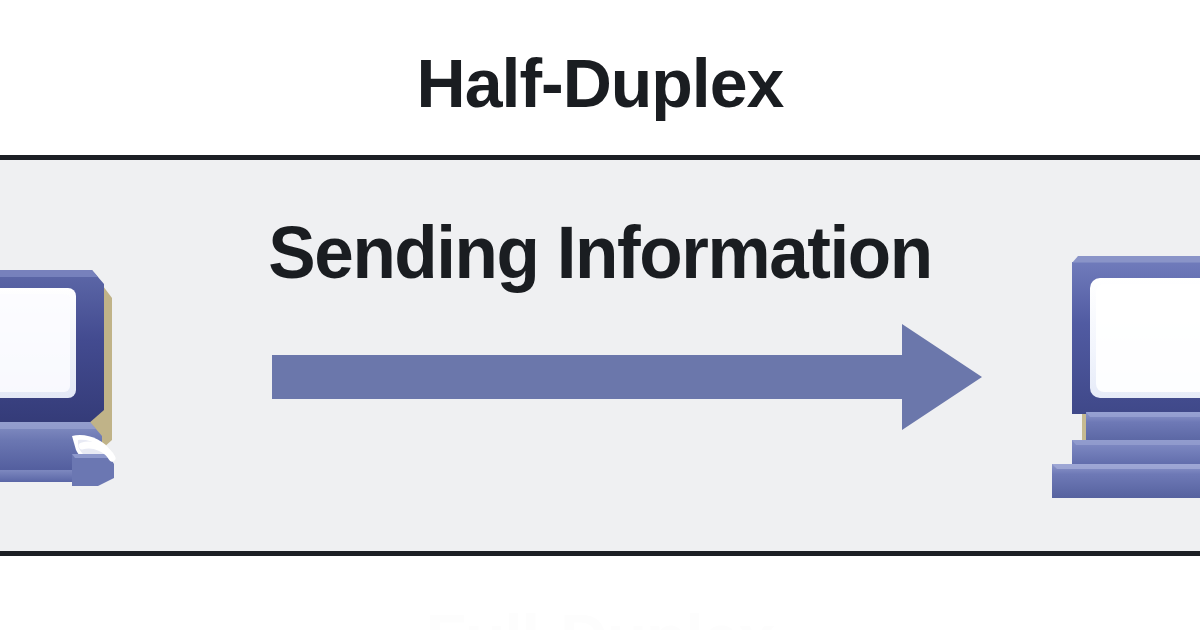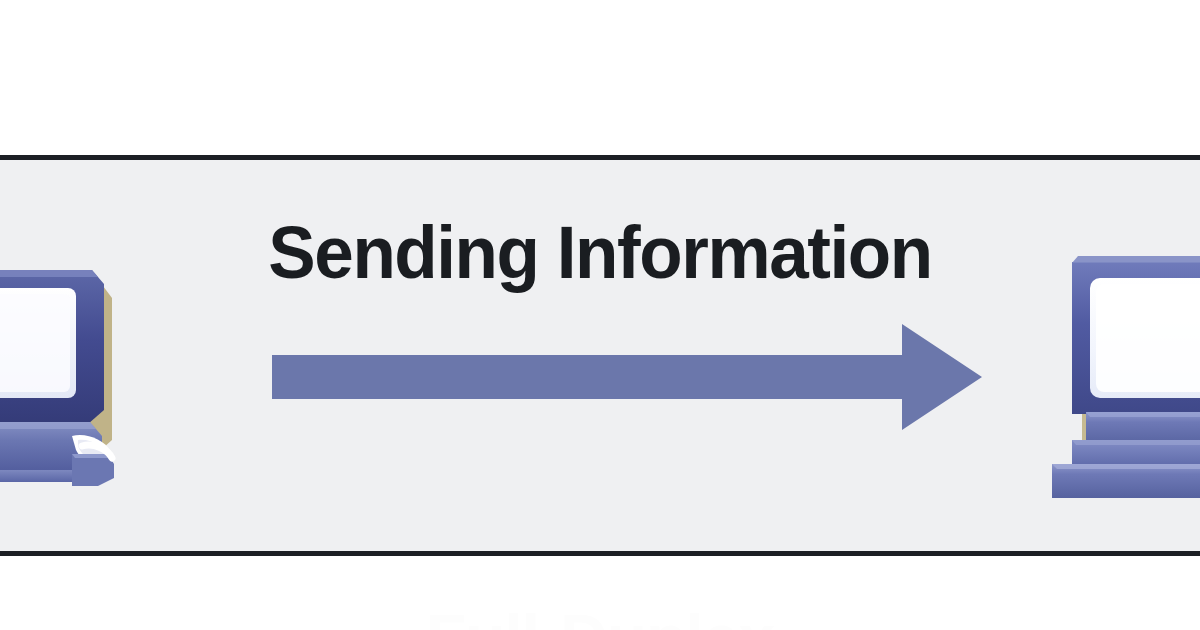--- a/index.html
+++ b/index.html
@@ -105,20 +105,21 @@
     white-space: nowrap;
     overflow: hidden;
     height: 28px;
   }
 </style>
 </head>
 <body>
 
 <div id="canvas">
 
+  <div class="diagram-title">Half-Duplex</div>
 
   <div class="panel">
 
     <div class="panel-caption">Sending Information</div>
 
     <div class="computer computer-left">
       <svg viewBox="0 0 230 260" xmlns="http://www.w3.org/2000/svg">
         <defs>
           <linearGradient id="lmon" x1="0" y1="0" x2="0" y2="1">
             <stop offset="0" stop-color="#5d68a8"></stop>

